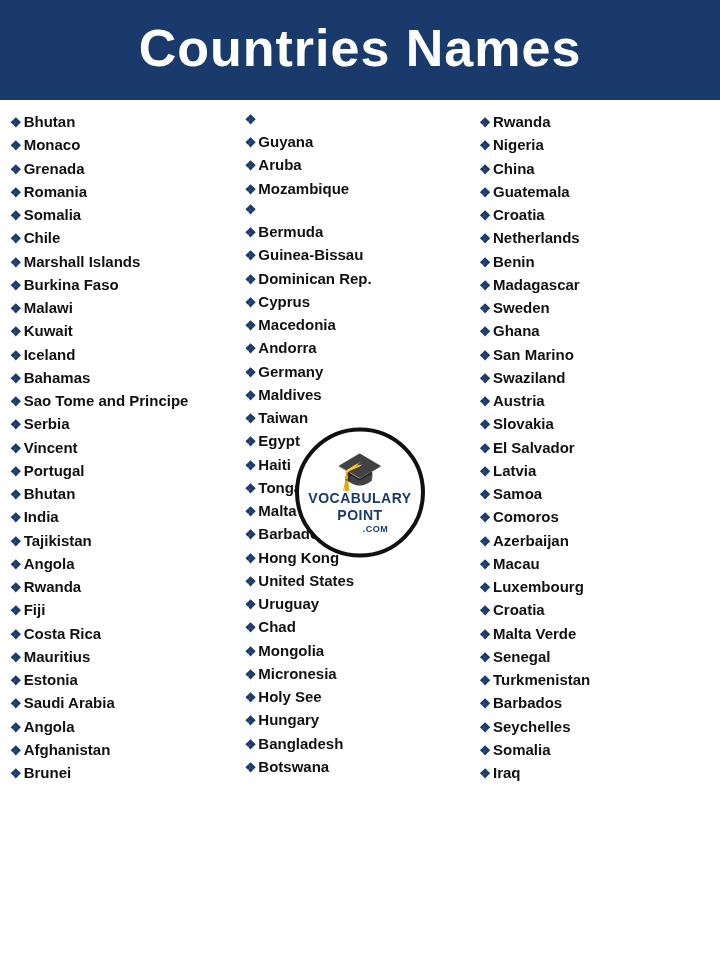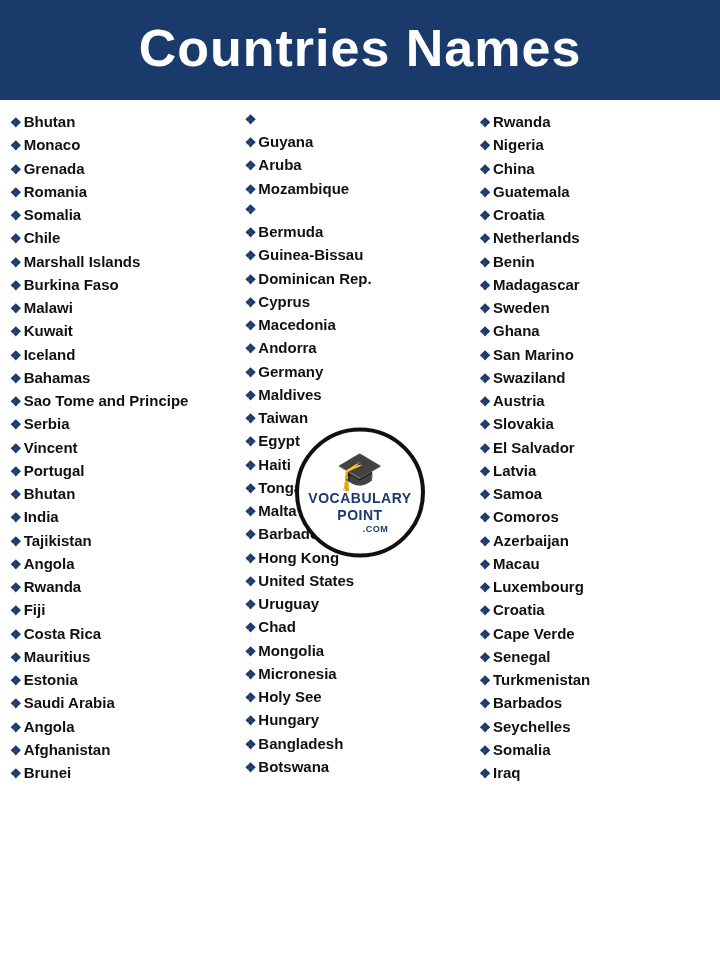--- a/index.html
+++ b/index.html
@@ -414,21 +414,21 @@
         <div class="country-item">
           <span class="diamond">❖</span>
           <span>Luxembourg</span>
         </div>
         <div class="country-item">
           <span class="diamond">❖</span>
           <span>Croatia</span>
         </div>
         <div class="country-item">
           <span class="diamond">❖</span>
-          <span>Cape Verde</span>
+          <span>Malta Verde</span>
         </div>
         <div class="country-item">
           <span class="diamond">❖</span>
           <span>Senegal</span>
         </div>
         <div class="country-item">
           <span class="diamond">❖</span>
           <span>Turkmenistan</span>
         </div>
         <div class="country-item">

